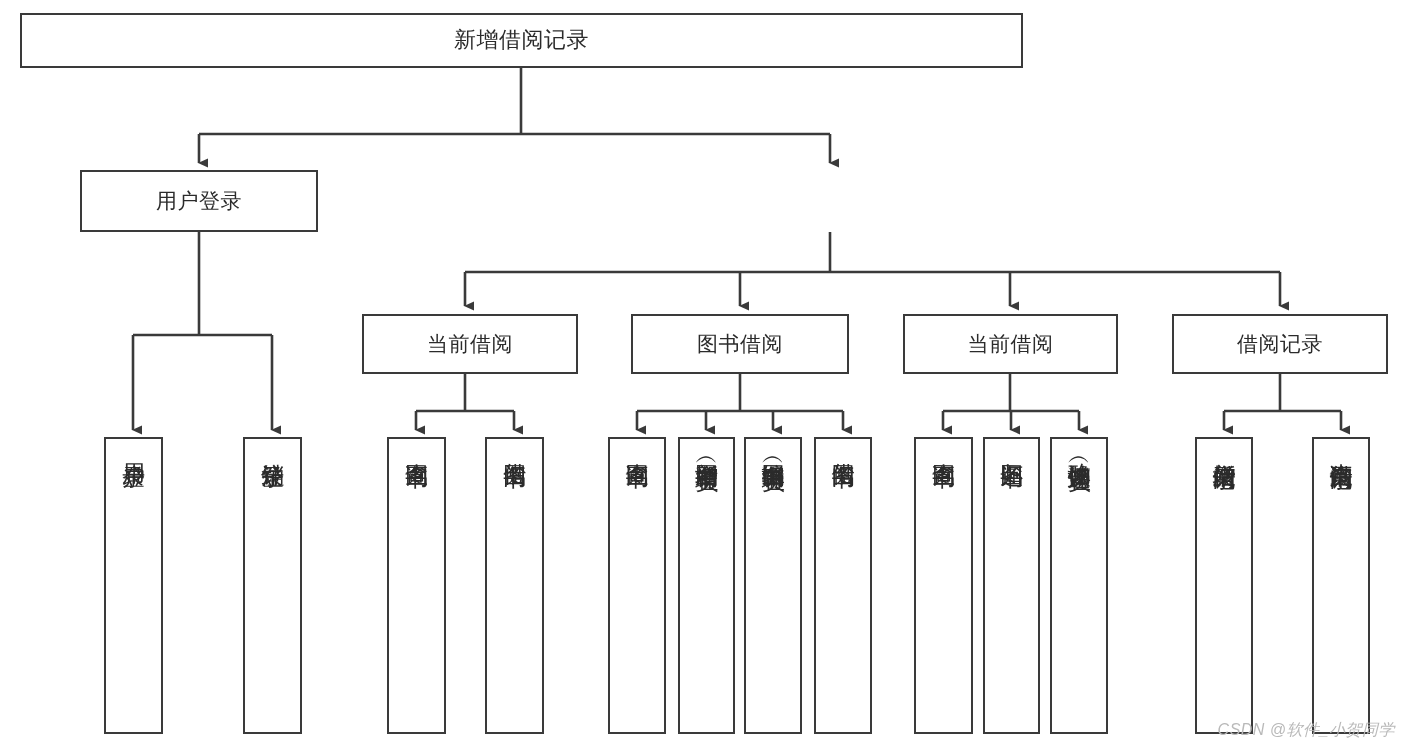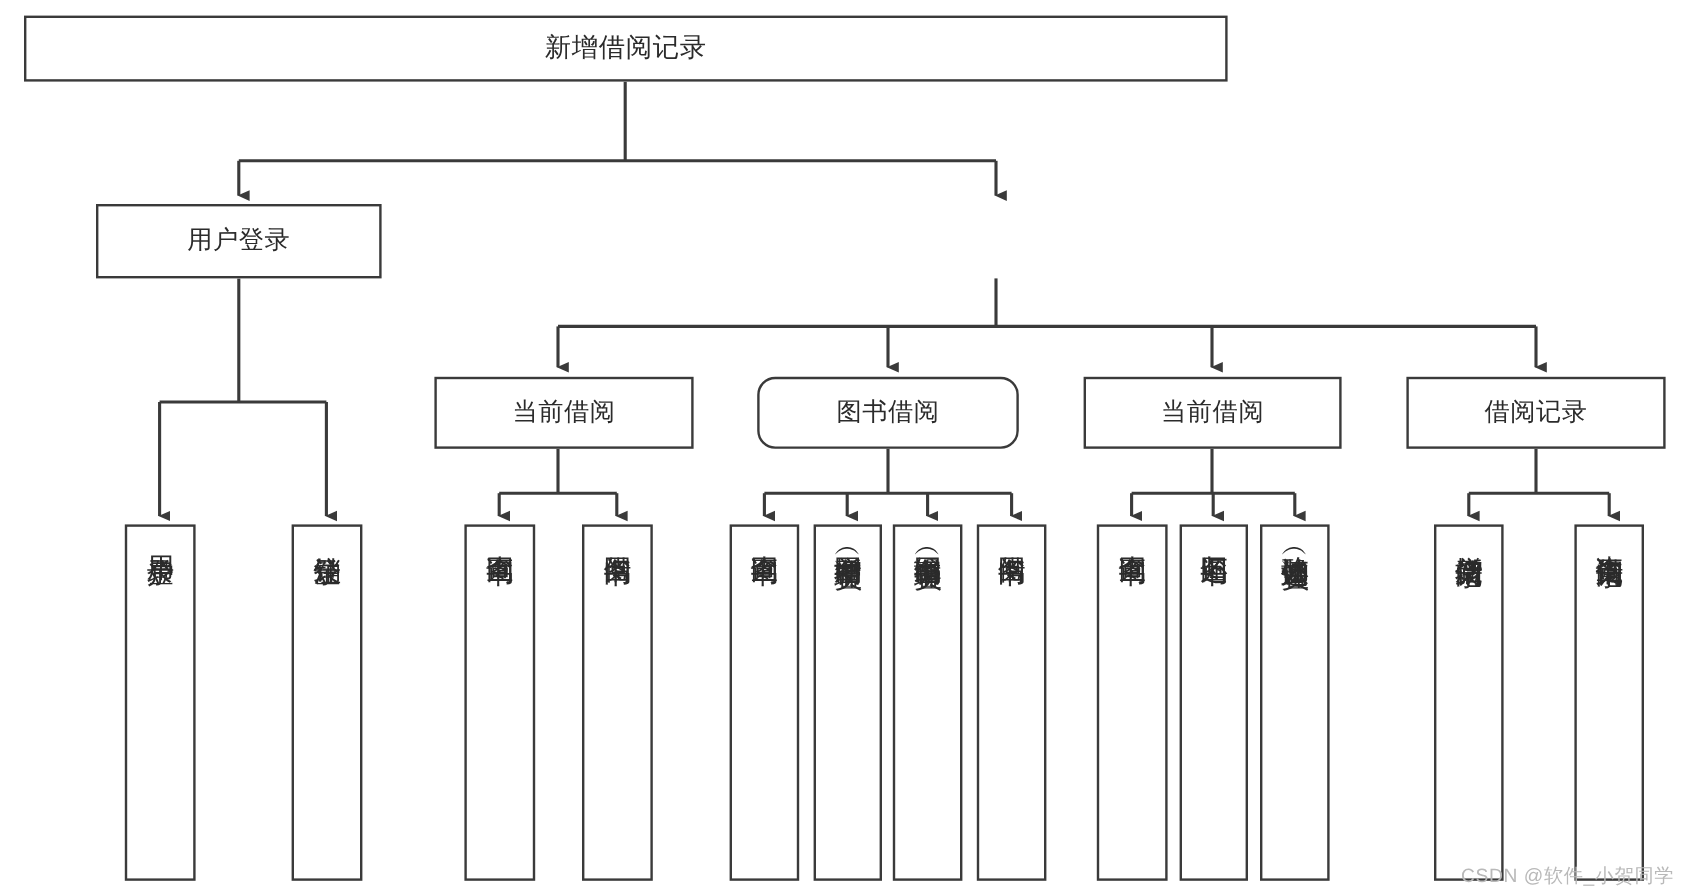--- a/index.html
+++ b/index.html
@@ -64,20 +64,21 @@
   }
   #watermark {
     position: absolute;
     right: 10px;
     bottom: 6px;
     font-size: 16px;
     color: #b9b9b9;
     z-index: 5;
     white-space: nowrap;
     letter-spacing: 0.5px;
+    font-style: italic;
   }
 </style>
 </head>
 <body>
 
 <div id="canvas">
 
   <svg id="edges" viewBox="0 0 1405 747" xmlns="http://www.w3.org/2000/svg">
     <defs>
       <marker id="arw" markerWidth="11" markerHeight="11" refX="5" refY="9" orient="auto" markerUnits="userSpaceOnUse">
@@ -134,21 +135,21 @@
 
   <div class="node h" style="left:80px; top:170px; width:238px; height:62px;">
     <span class="lbl">用户登录</span>
   </div>
 
 
   <div class="node h" style="left:362px; top:314px; width:216px; height:60px;">
     <span class="lbl">当前借阅</span>
   </div>
 
-  <div class="node h" style="left:631px; top:314px; width:218px; height:60px;border-radius:15px;">
+  <div class="node h" style="left:631px; top:314px; width:218px; height:60px;">
     <span class="lbl">图书借阅</span>
   </div>
 
   <div class="node h" style="left:903px; top:314px; width:215px; height:60px;">
     <span class="lbl">当前借阅</span>
   </div>
 
   <div class="node h" style="left:1172px; top:314px; width:216px; height:60px;">
     <span class="lbl">借阅记录</span>
   </div>

